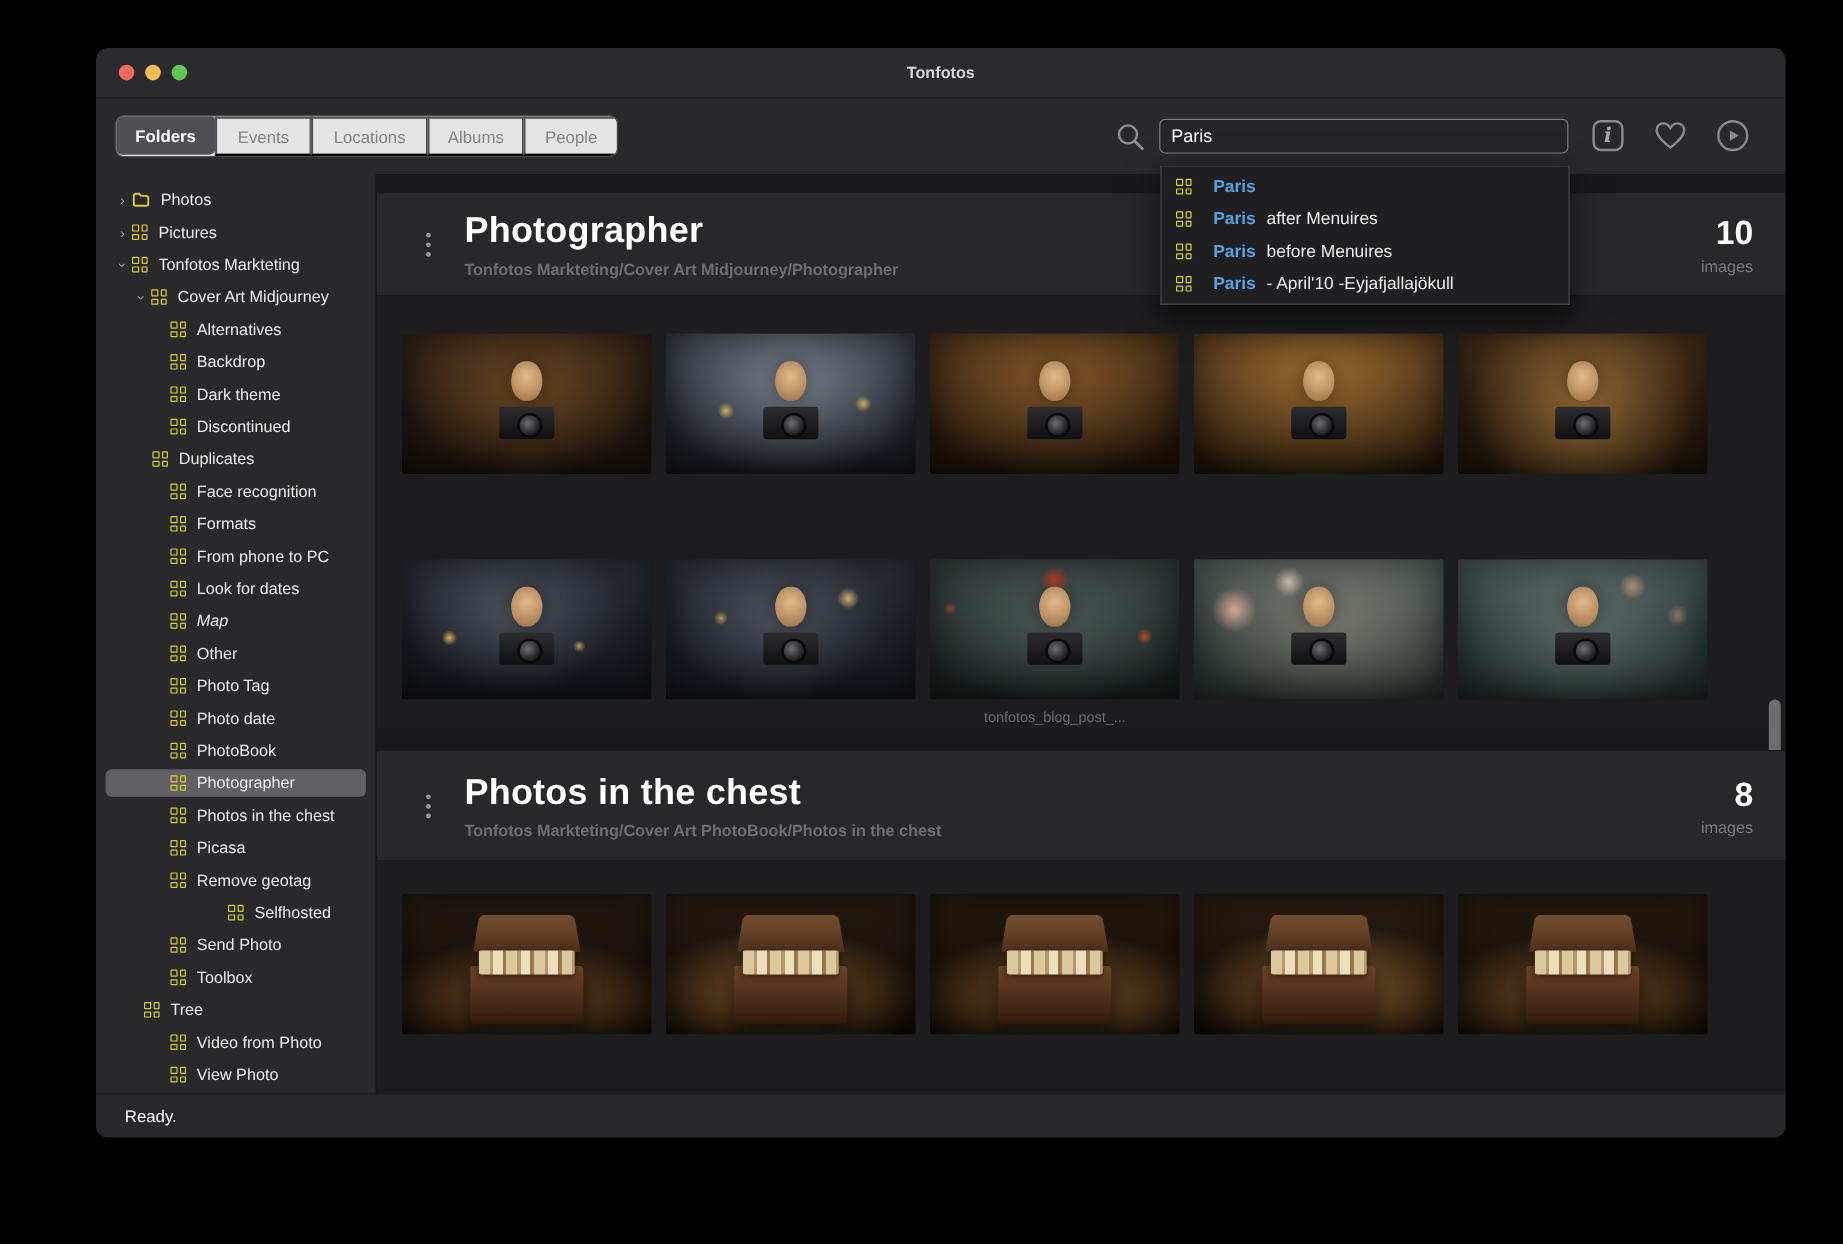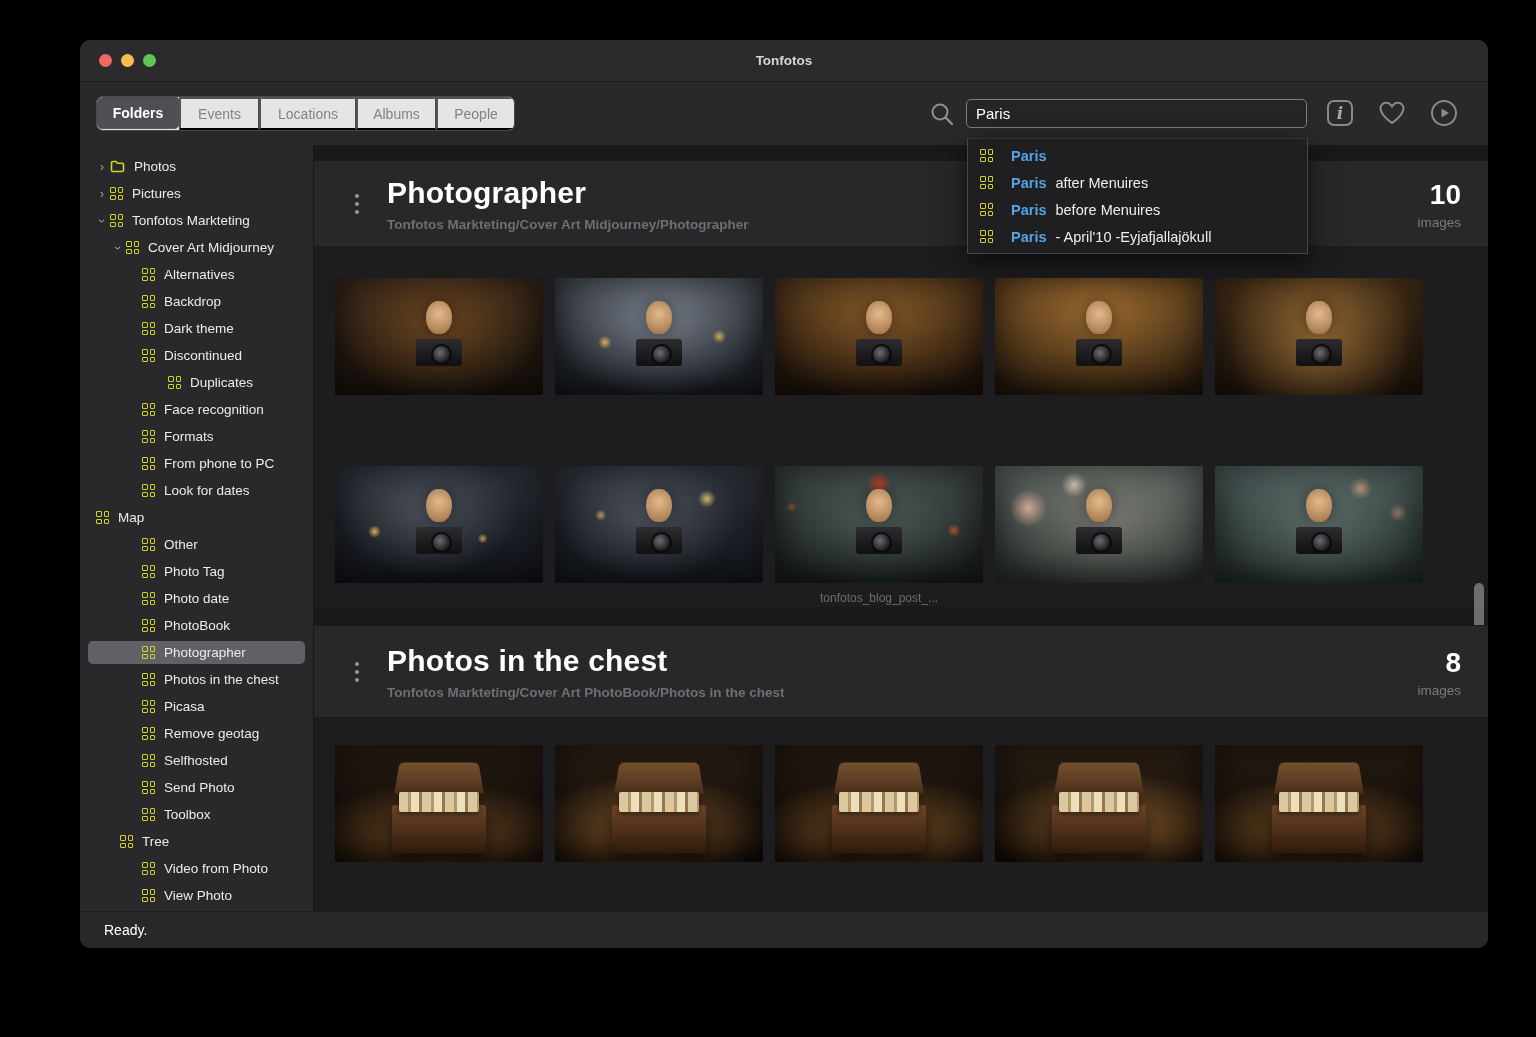--- a/index.html
+++ b/index.html
@@ -284,21 +284,21 @@
             <span class="gicon">
               <i></i>
               <i></i>
               <i></i>
               <i></i>
             </span>
             <span>Discontinued</span>
           </div>
         </div>
         <div class="tree-row">
-          <div class="inner" style="padding-left: 72px;">
+          <div class="inner" style="padding-left: 31px;">
             <span class="chev"></span>
             <span class="gicon">
               <i></i>
               <i></i>
               <i></i>
               <i></i>
             </span>
             <span>Duplicates</span>
           </div>
         </div>
@@ -344,21 +344,21 @@
             <span class="gicon">
               <i></i>
               <i></i>
               <i></i>
               <i></i>
             </span>
             <span>Look for dates</span>
           </div>
         </div>
         <div class="tree-row">
-          <div class="inner" style="">
+          <div class="inner" style="padding-left: 46px; font-style: italic;">
             <span class="chev"></span>
             <span class="gicon">
               <i></i>
               <i></i>
               <i></i>
               <i></i>
             </span>
             <span>Map</span>
           </div>
         </div>
@@ -452,21 +452,21 @@
             <span class="gicon">
               <i></i>
               <i></i>
               <i></i>
               <i></i>
             </span>
             <span>Remove geotag</span>
           </div>
         </div>
         <div class="tree-row">
-          <div class="inner" style="padding-left: 46px;">
+          <div class="inner" style="padding-left: 46px; margin-left: 48px;">
             <span class="chev"></span>
             <span class="gicon">
               <i></i>
               <i></i>
               <i></i>
               <i></i>
             </span>
             <span>Selfhosted</span>
           </div>
         </div>

